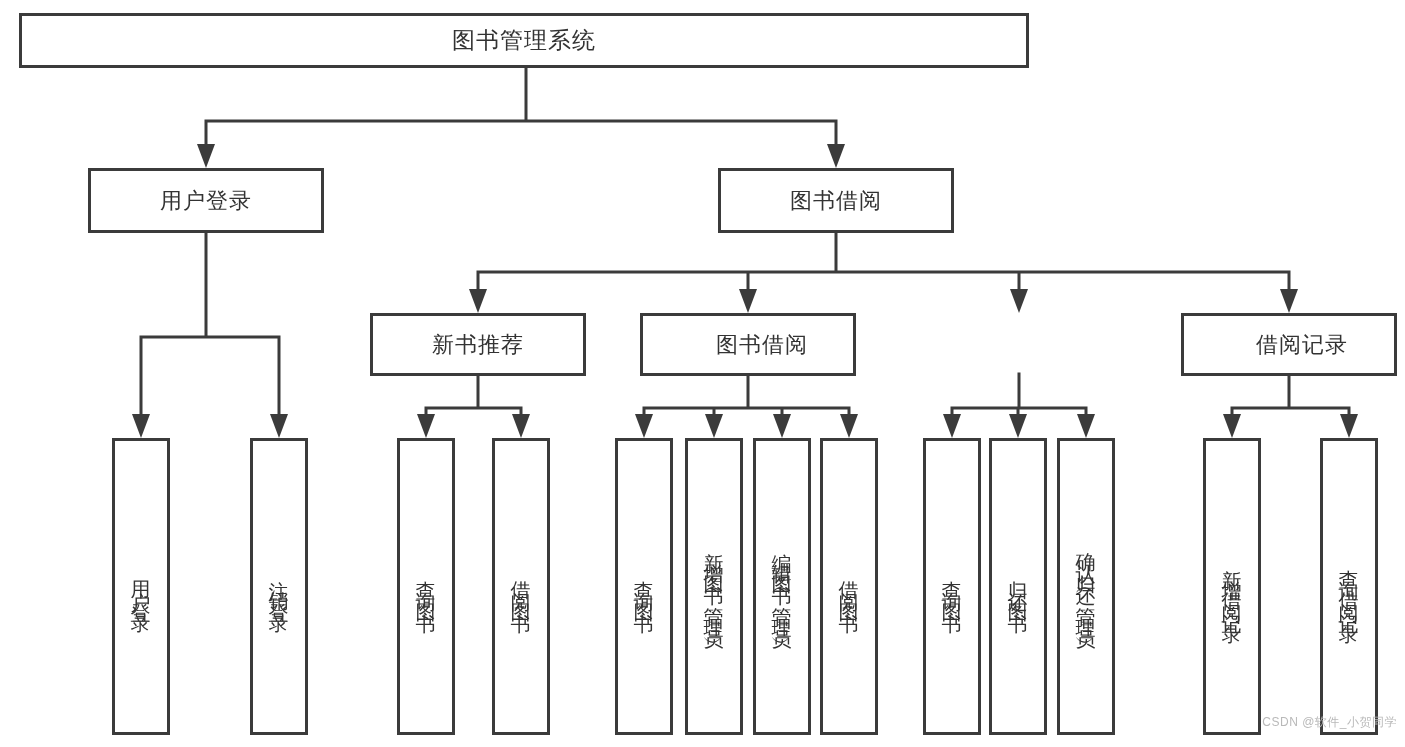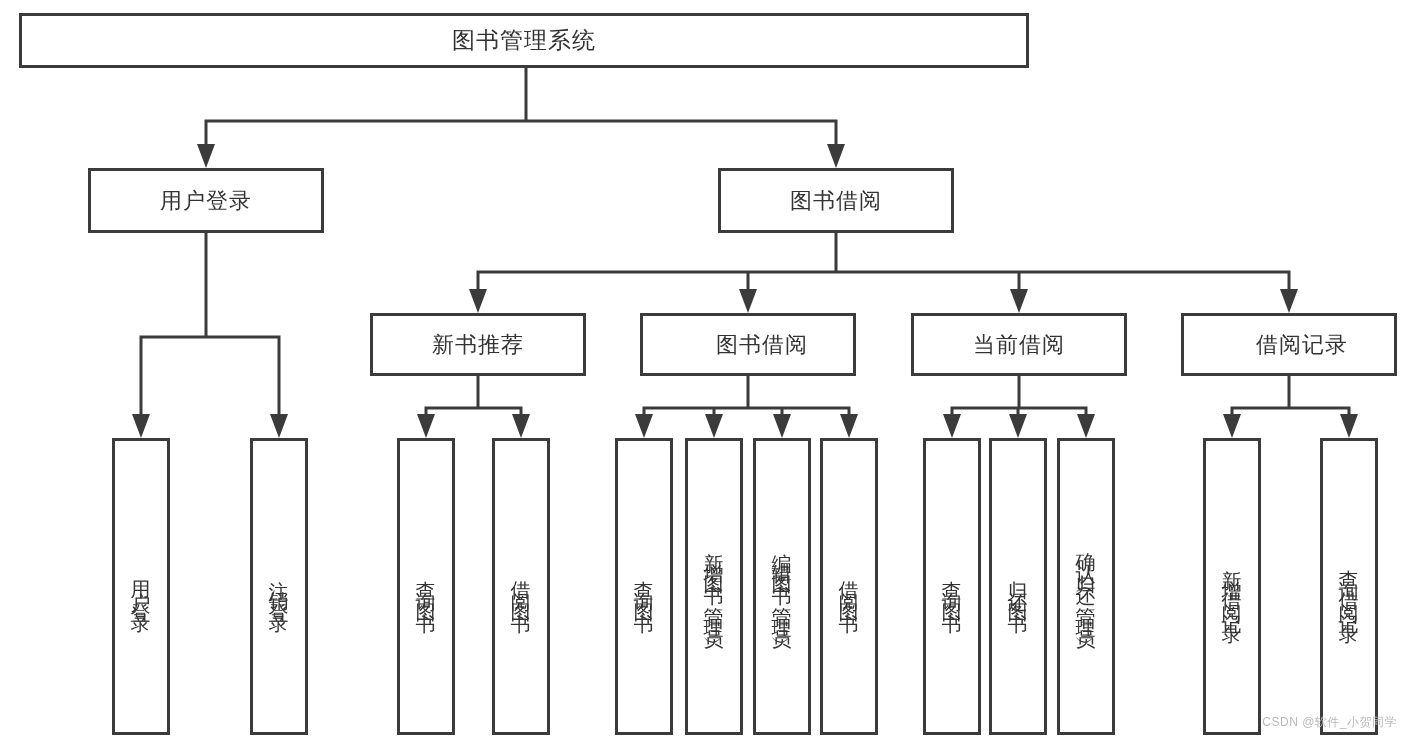--- a/index.html
+++ b/index.html
@@ -112,23 +112,20 @@
   <div class="node" style="left:711px; top:168px; width:236px; height:65px;">
     <span class="h">图书借阅</span>
   </div>
 
   <div class="node" style="left:363px; top:313px; width:216px; height:63px;">
     <span class="h">新书推荐</span>
   </div>
   <div class="node" style="left:633px; top:313px; width:216px; height:63px;padding-left:28px;">
     <span class="h">图书借阅</span>
   </div>
-  <div class="node" style="left:904px; top:313px; width:216px; height:63px;">
-    <span class="h">当前借阅</span>
-  </div>
   <div class="node" style="left:1174px; top:313px; width:216px; height:63px;padding-left:26px;">
     <span class="h">借阅记录</span>
   </div>
 
   <div class="node leaf" style="left:105px; top:438px; width:58px; height:297px;">
     <span class="v">用户登录</span>
   </div>
   <div class="node leaf" style="left:243px; top:438px; width:58px; height:297px;">
     <span class="v">注销登录</span>
   </div>

